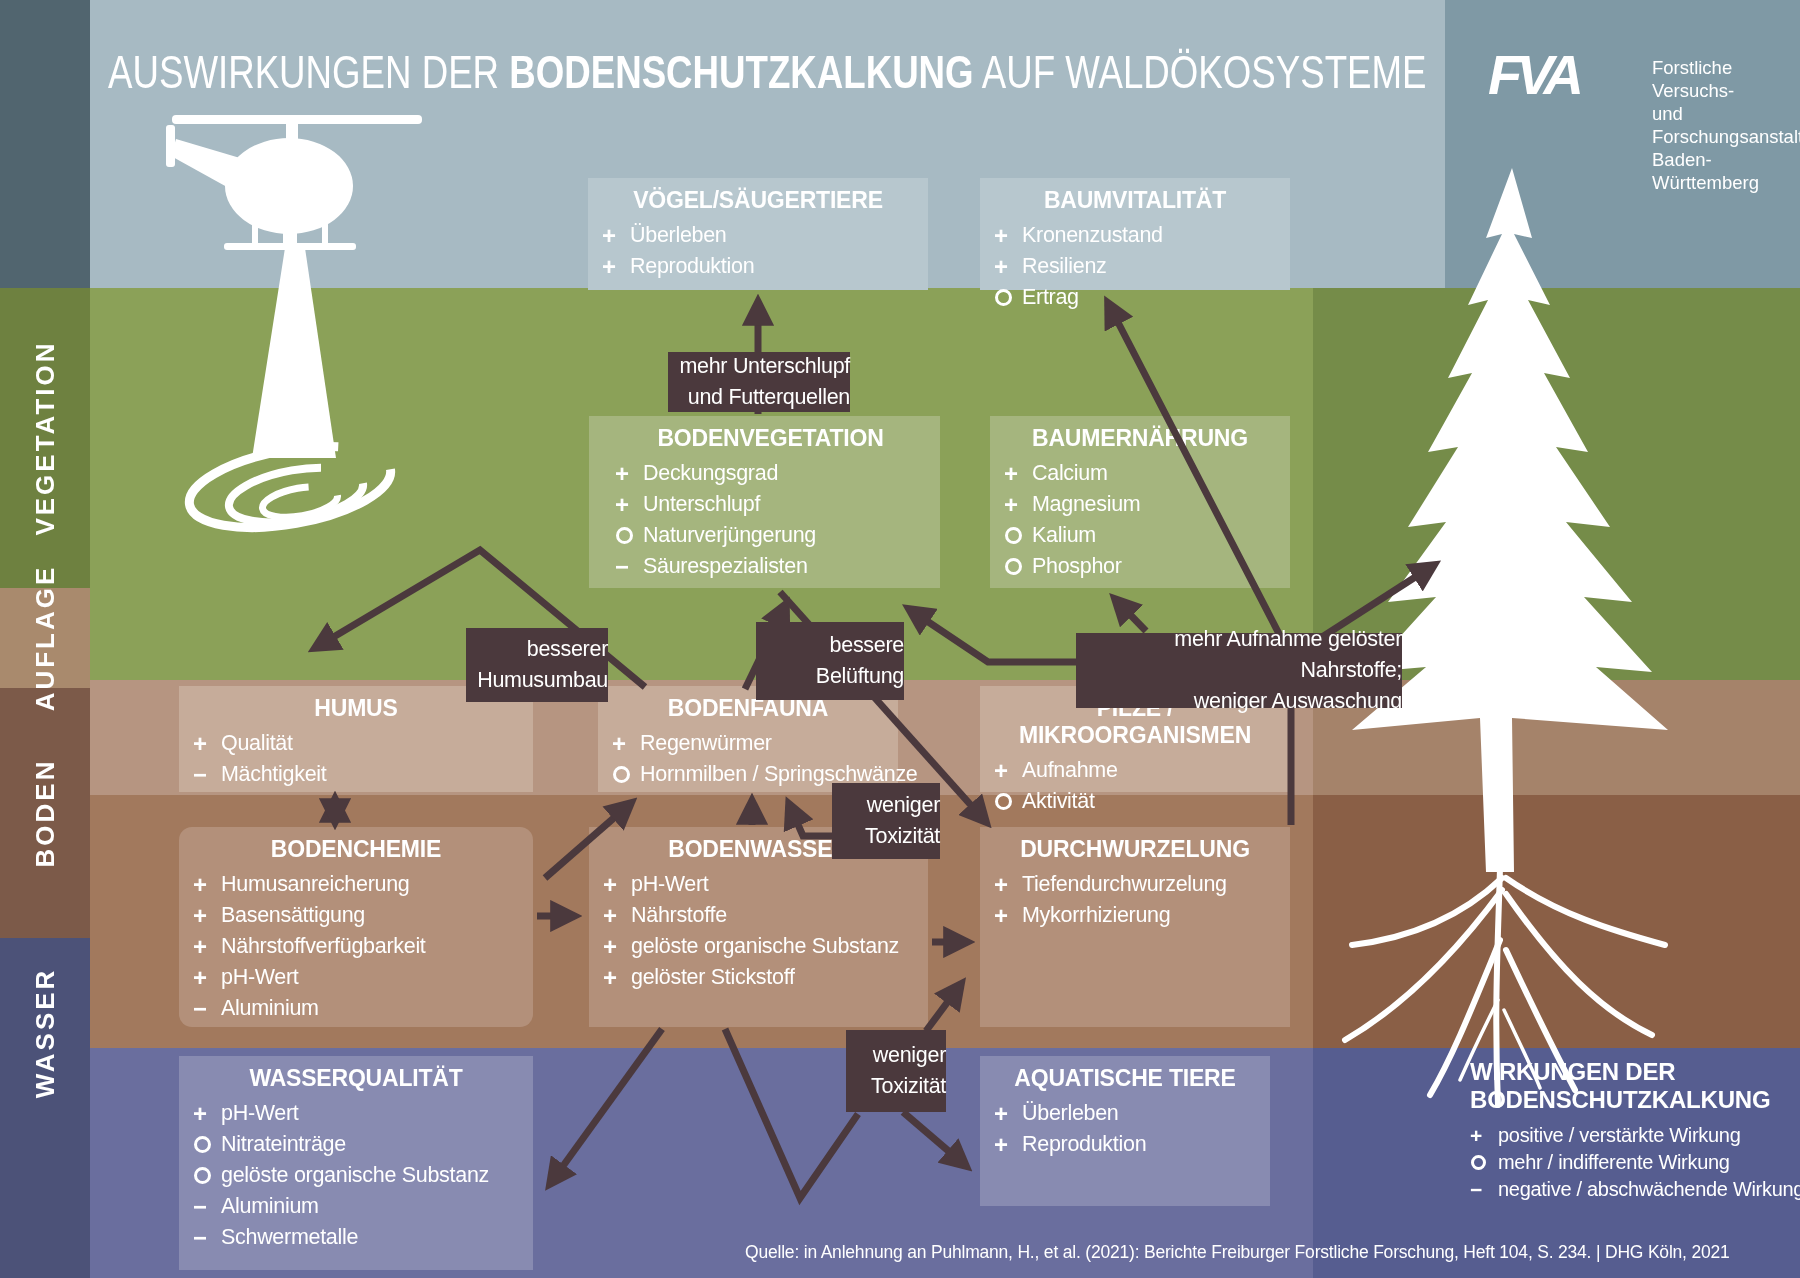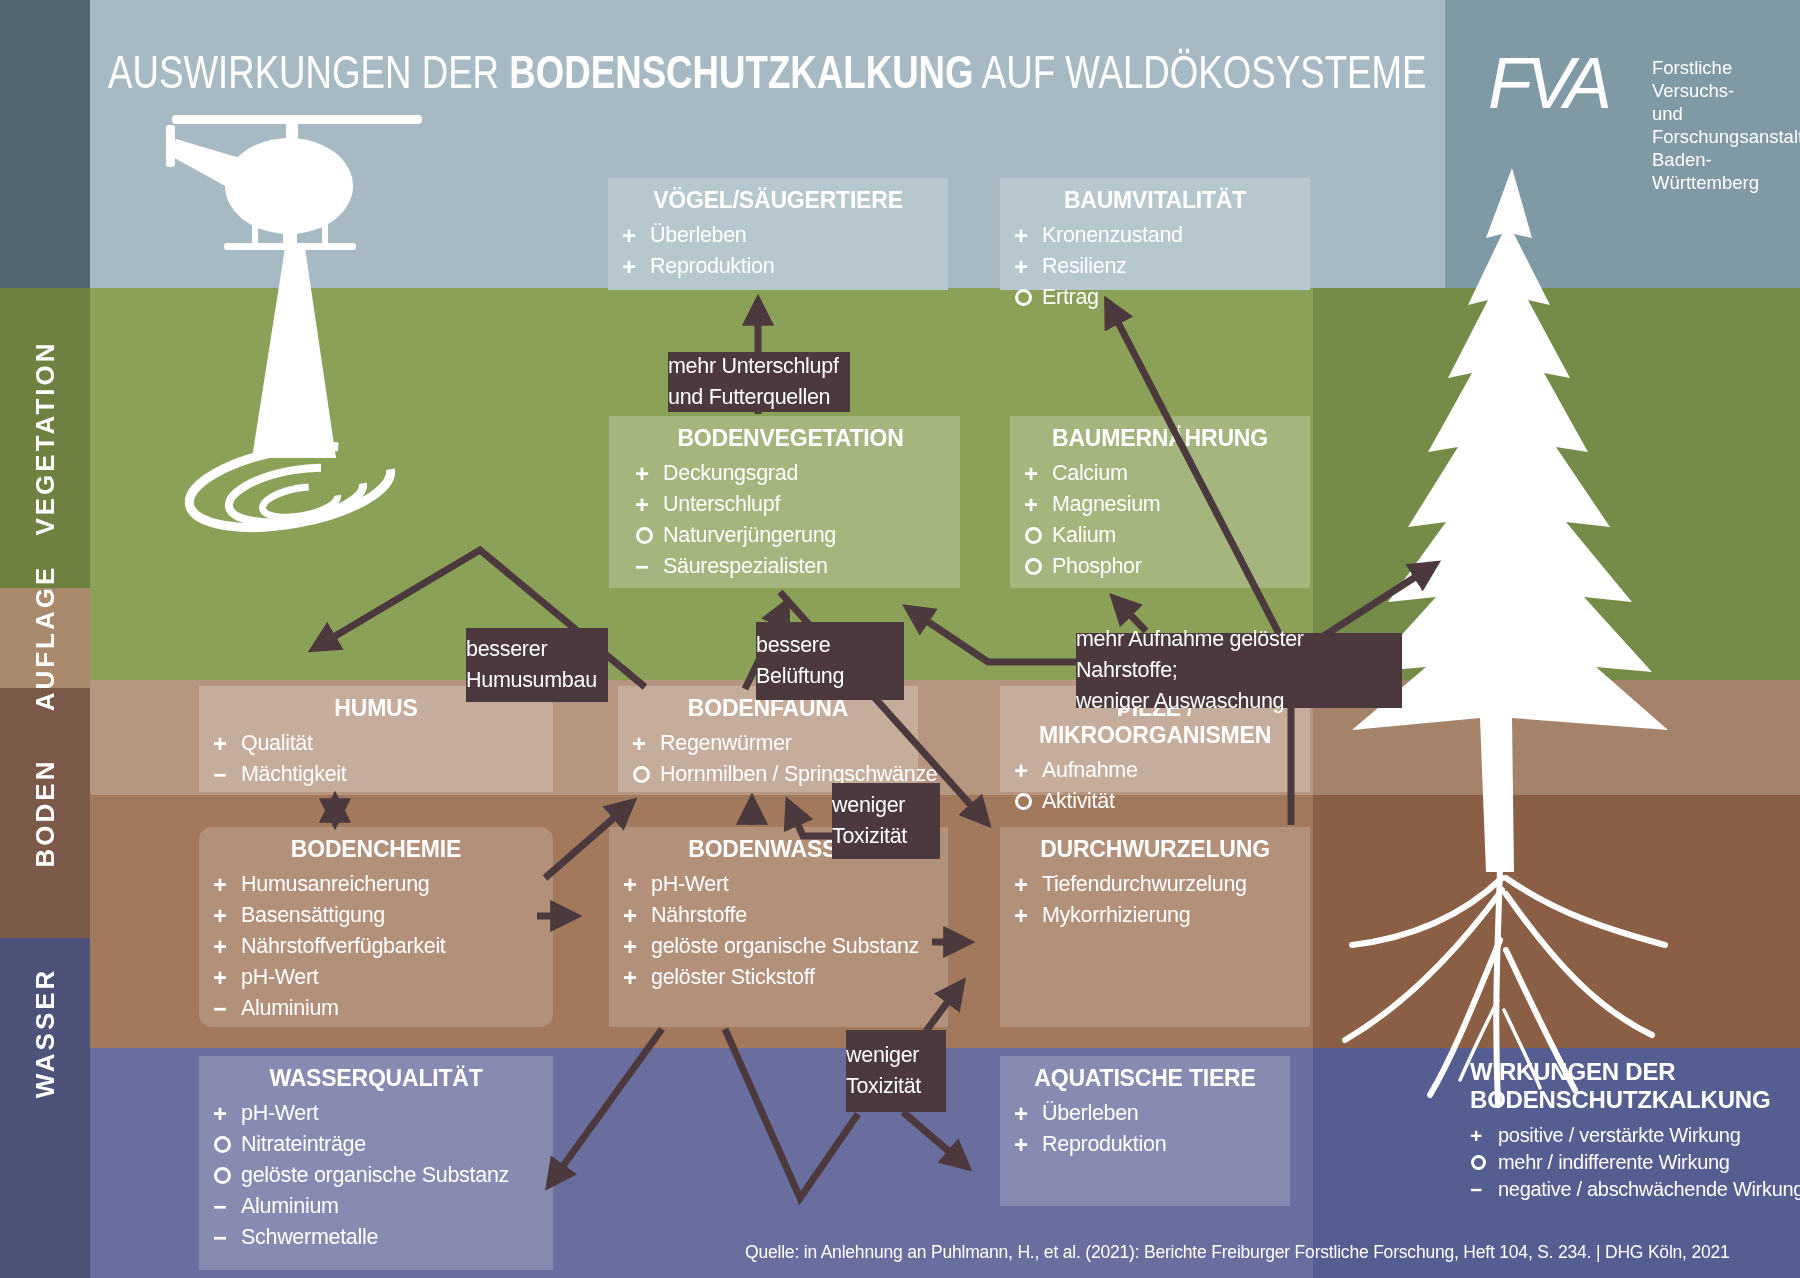--- a/index.html
+++ b/index.html
@@ -27,34 +27,34 @@
   #seg-auflage{top:588px;height:100px;background:var(--c-stripAuflage);}
   #seg-boden{top:688px;height:250px;background:var(--c-stripBoden);}
   #seg-wasser{top:938px;height:340px;background:var(--c-stripWasser);}
   .striplabel{position:absolute;left:45px;transform:translate(-50%,-50%) rotate(-90deg);
     font-weight:bold;font-size:26px;letter-spacing:3px;white-space:nowrap;color:#fff;}
   
   #title{position:absolute;left:108px;top:44px;font-size:47px;font-weight:normal;
     letter-spacing:0px;white-space:nowrap;transform:scaleX(0.78);transform-origin:left center;color:#fff;}
   #title b{font-weight:bold;}
   
-  #fva-logo{position:absolute;left:1488px;top:42px;font-size:72px;font-weight:normal;
+  #fva-logo{position:absolute;left:1488px;top:42px;font-size:56px;font-weight:bold;
     font-style:italic;letter-spacing:-6px;color:#fff;}
   #fva-text{position:absolute;left:1652px;top:56px;font-size:18.5px;line-height:23px;color:#fff;}
   
-  .box{position:absolute;color:#fff;margin-left:20px;}
+  .box{position:absolute;color:#fff;}
   .box.sky{background:var(--c-skyBox);} .box.green{background:var(--c-greenBox);}
   .box.auflage{background:var(--c-auflageBox);} .box.boden{background:var(--c-bodenBox);}
   .box.wasser{background:var(--c-wasserBox);}
   .box h3{margin:9px 6px 6px 6px;text-align:center;font-size:23px;letter-spacing:-0.2px;font-weight:bold;}
   .row{display:flex;align-items:center;padding:0 0 0 14px;height:31px;font-size:21.5px;letter-spacing:-0.3px;white-space:nowrap;}
   .m{width:28px;font-weight:bold;font-size:24px;flex:0 0 28px;}
   .ring{display:inline-block;width:11px;height:11px;border:3.5px solid #fff;border-radius:50%;margin-left:1px;}
   
-  .clabel{position:absolute;background:var(--c-labelBg);color:#fff;text-align:left;
+  .clabel{position:absolute;background:var(--c-labelBg);color:#fff;text-align:right;
     font-size:21.5px;line-height:1.45;display:flex;flex-direction:column;justify-content:center;letter-spacing:-0.3px;}
   
   #legend{position:absolute;left:1470px;top:1058px;color:#fff;}
   #legend .lt{font-weight:bold;font-size:24px;line-height:28px;letter-spacing:-0.2px;}
   #legend .row{padding-left:0;height:27px;font-size:20px;}
   #legend .m{width:26px;font-size:21px;}
   #legend .ring{width:9px;height:9px;border-width:3px;}
   #legend .rows{margin-top:8px;}
   
   #source{position:absolute;left:745px;top:1242px;width:830px;font-size:17.5px;letter-spacing:-0.2px;color:#fff;white-space:nowrap;}

